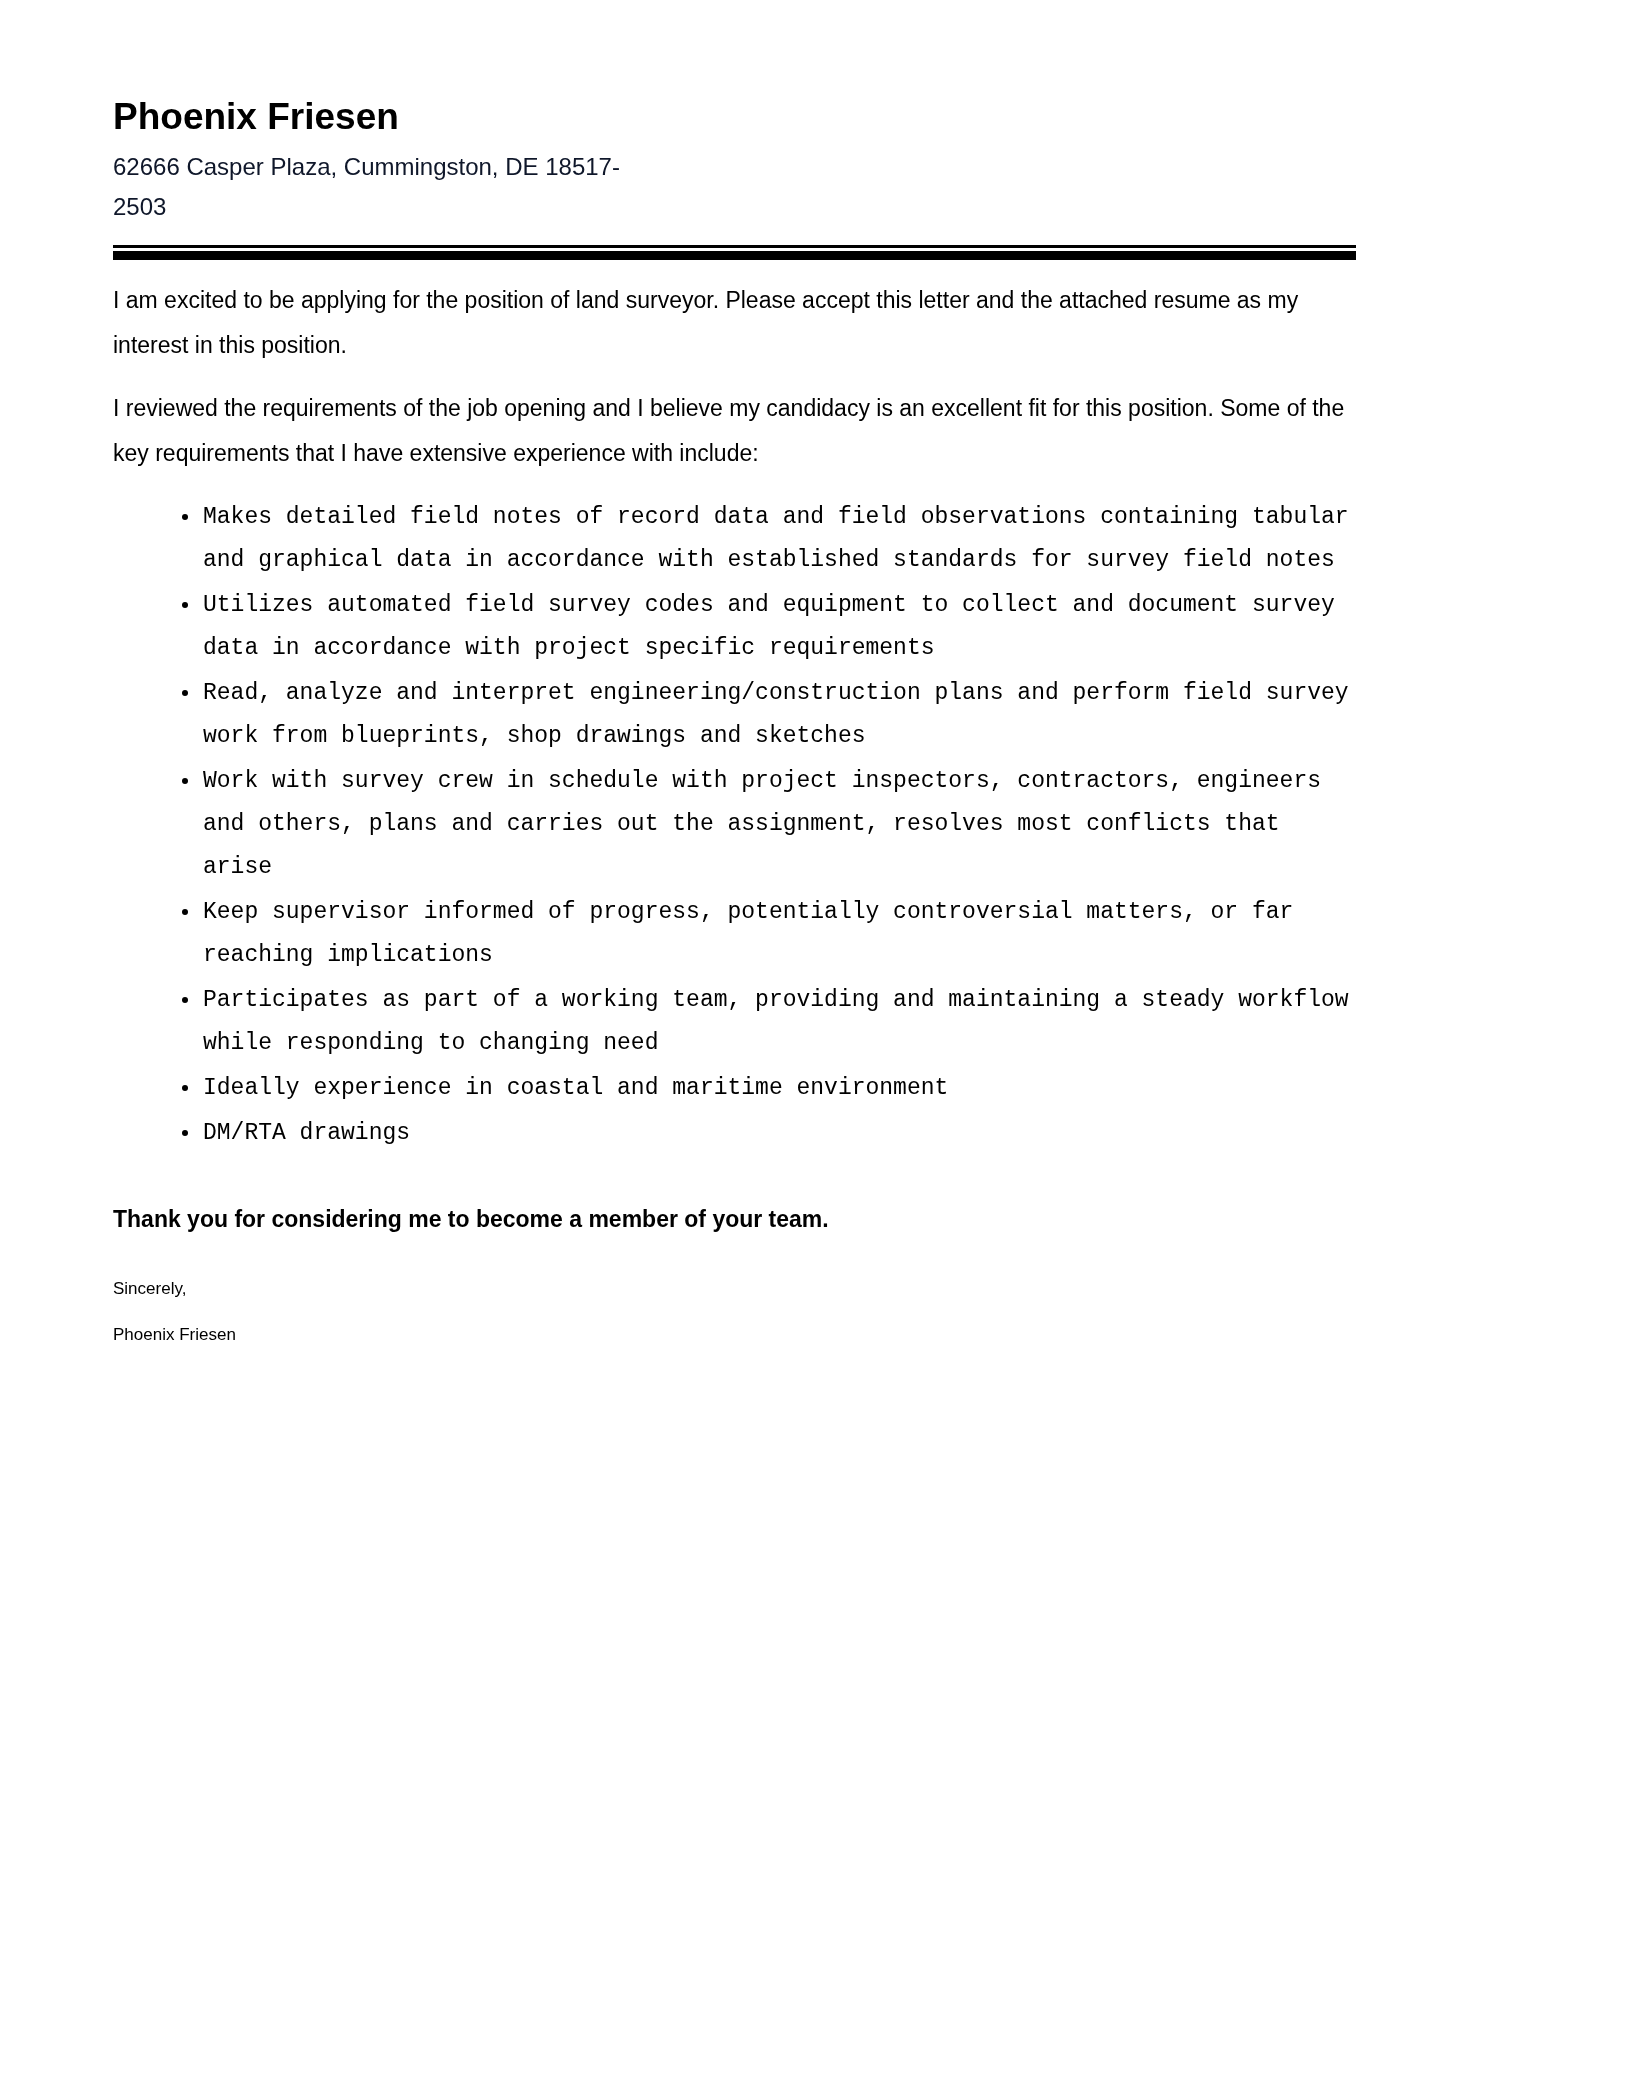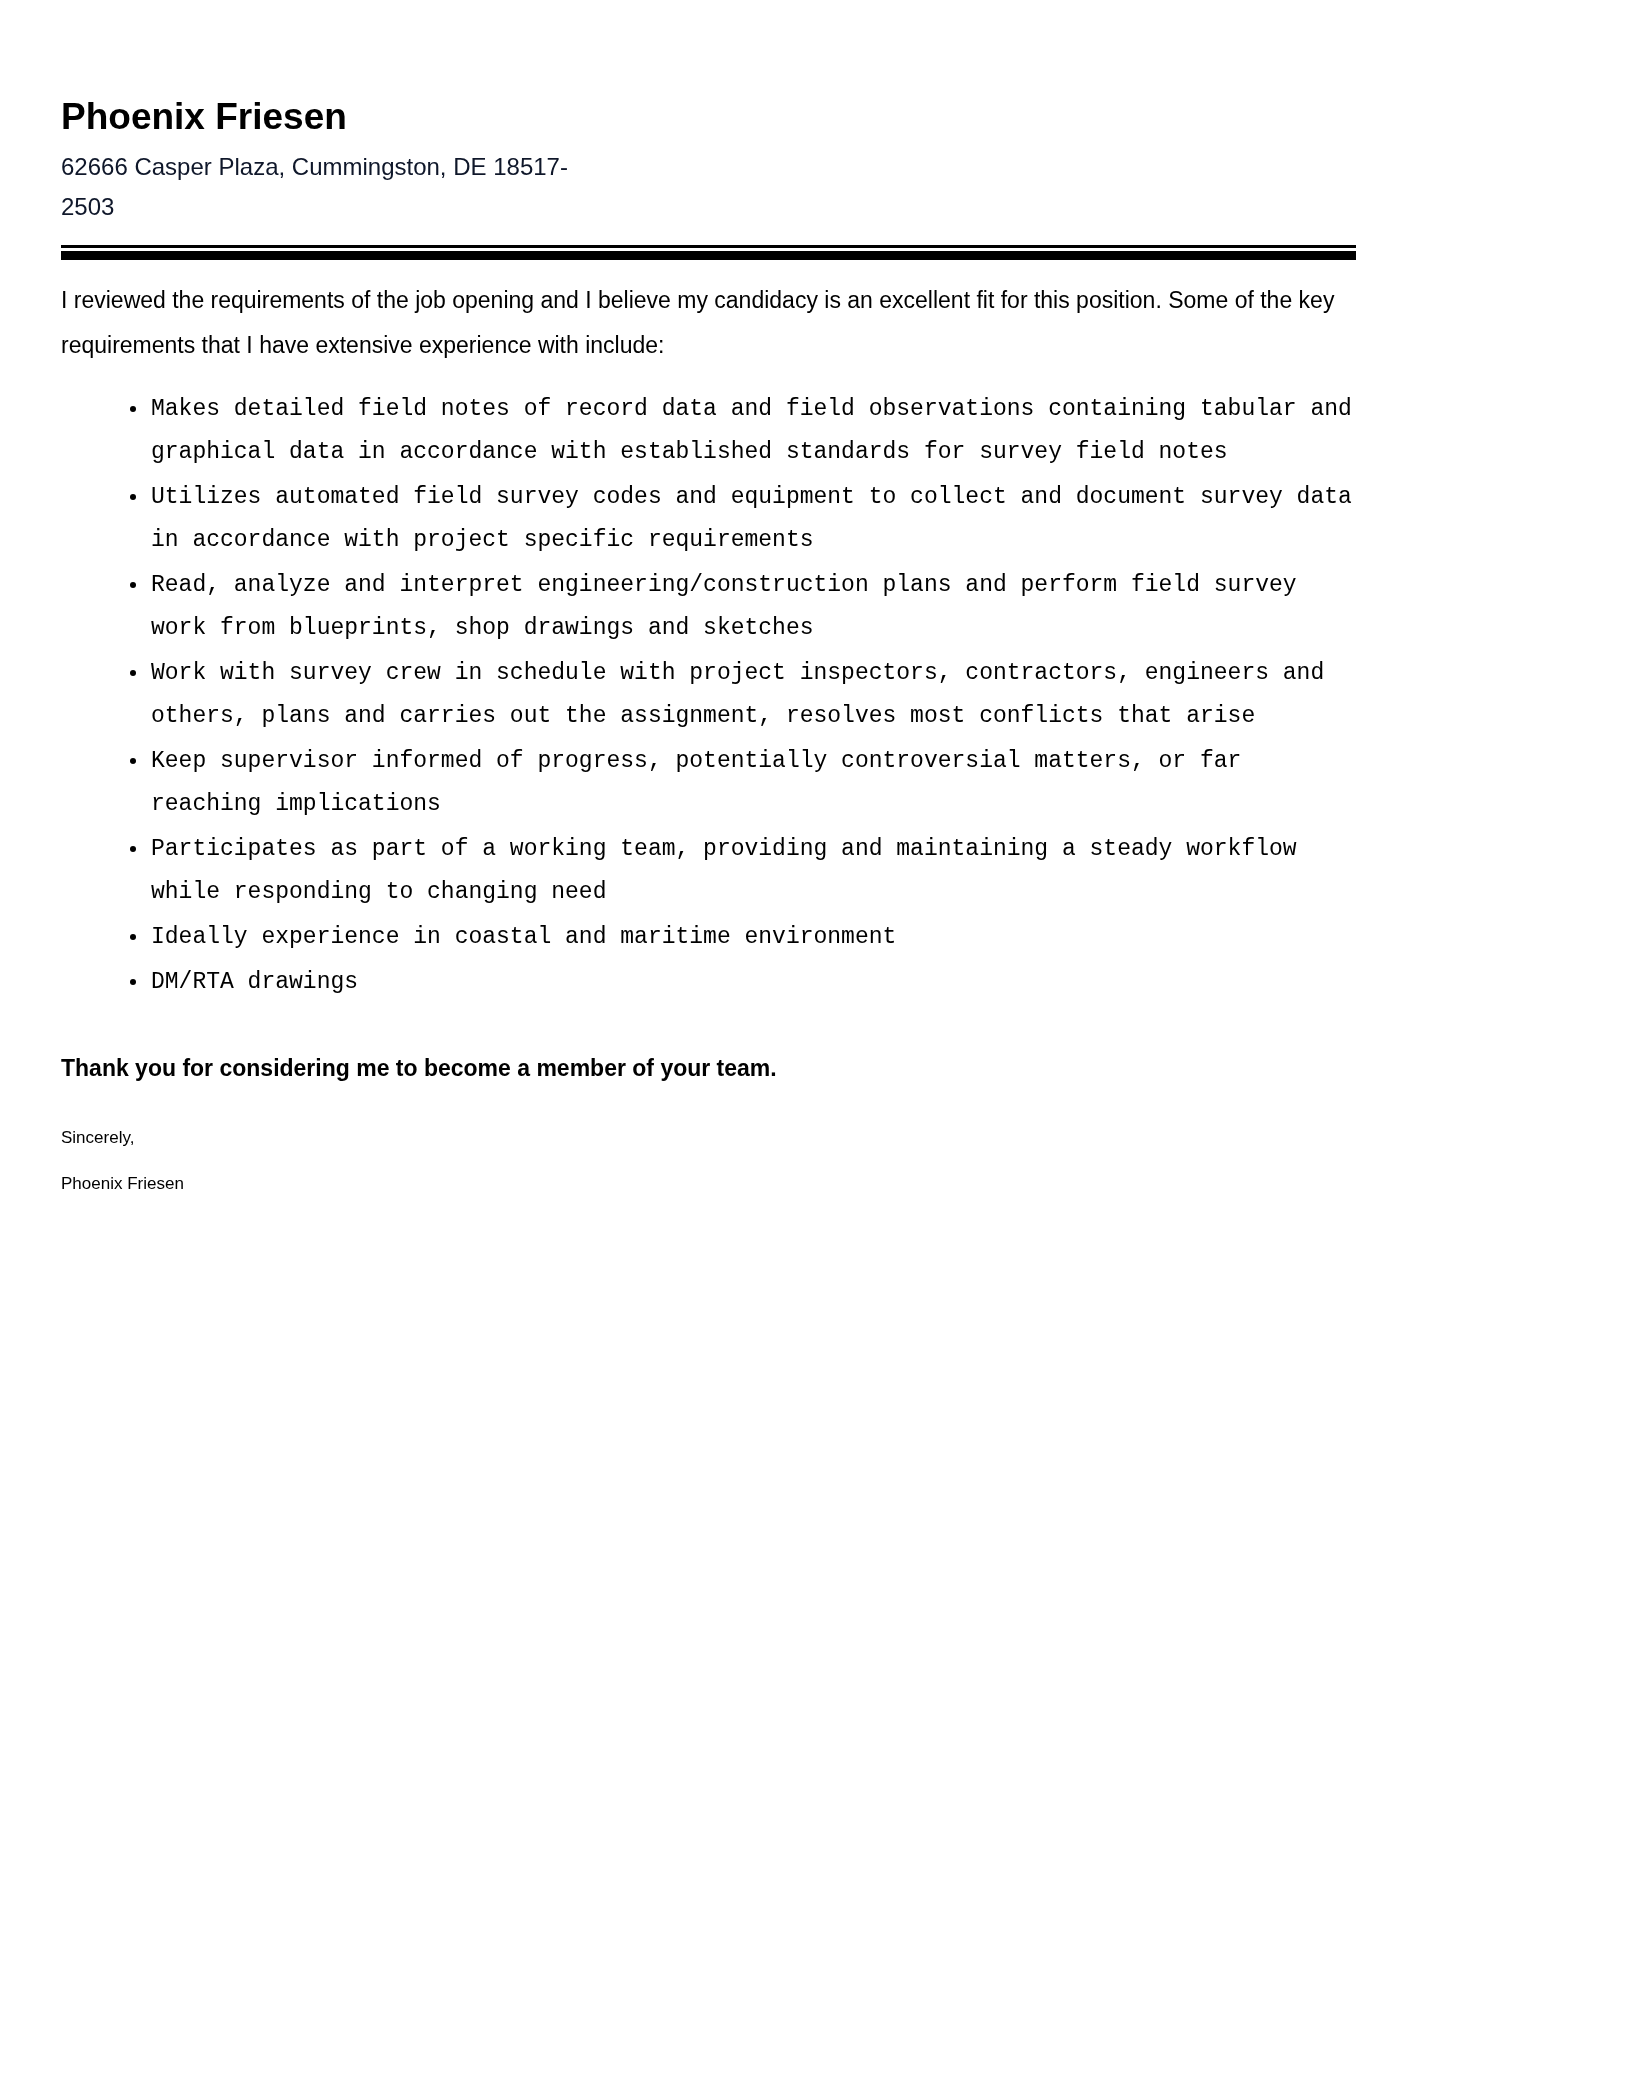--- a/index.html
+++ b/index.html
@@ -12,21 +12,21 @@
     min-height: 2098px;
     font-family: "Liberation Sans", "DejaVu Sans", sans-serif;
     color: #000000;
     box-sizing: border-box;
   }
   .page {
     width: 1476px;
     min-height: 2098px;
     background: #ffffff;
     box-sizing: border-box;
-    padding: 95px 120px 80px 61px;
+    padding: 95px 120px 80px 113px;
   }
   .sender-name {
     font-size: 37px;
     font-weight: 700;
     line-height: 1.2;
     margin: 0;
     color: #000000;
   }
   .sender-address {
     font-size: 24px;
@@ -96,20 +96,21 @@
     </div>
     <div class="divider">
       <div class="thin"></div>
       <div class="thick"></div>
     </div>
   </header>
 
   <main>
 
 
+    <p class="body-paragraph">I am excited to be applying for the position of land surveyor. Please accept this letter and the attached resume as my interest in this position.</p>
 
 
     <p class="body-paragraph">I reviewed the requirements of the job opening and I believe my candidacy is an excellent fit for this position. Some of the key requirements that I have extensive experience with include:</p>
 
     <ul class="requirements">
       <li>Makes detailed field notes of record data and field observations containing tabular and graphical data in accordance with established standards for survey field notes</li>
       <li>Utilizes automated field survey codes and equipment to collect and document survey data in accordance with project specific requirements</li>
       <li>Read, analyze and interpret engineering/construction plans and perform field survey work from blueprints, shop drawings and sketches</li>
       <li>Work with survey crew in schedule with project inspectors, contractors, engineers and others, plans and carries out the assignment, resolves most conflicts that arise</li>
       <li>Keep supervisor informed of progress, potentially controversial matters, or far reaching implications</li>

